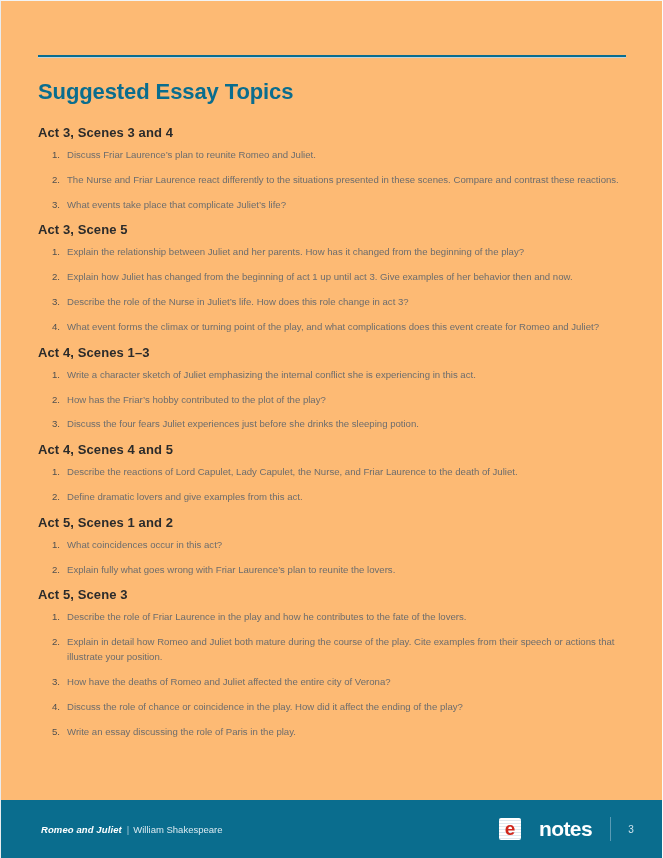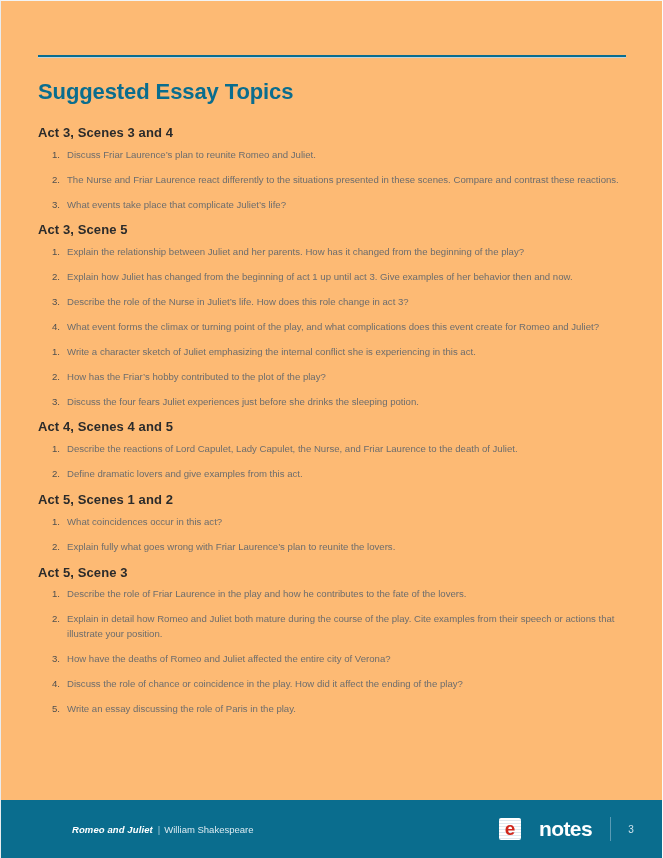--- a/index.html
+++ b/index.html
@@ -136,21 +136,20 @@
     transform: translateY(-50%);
     font-size: 9.5px;
     color: #ffffff;
     white-space: nowrap;
   }
   .footer-work {
     font-weight: bold;
     font-style: italic;
     color: #ffffff;
     letter-spacing: 0.1px;
-    margin-left: 31px;
   }
   .footer-sep {
     color: #9ec6d6;
     padding: 0 4px 0 5px;
   }
   .footer-author {
     color: #dbeaf1;
     font-weight: normal;
   }
 
@@ -253,20 +252,21 @@
             <span class="q-num">3.</span>
             <span class="q-text">Describe the role of the Nurse in Juliet’s life. How does this role change in act 3?</span>
           </li>
           <li class="q-item">
             <span class="q-num">4.</span>
             <span class="q-text">What event forms the climax or turning point of the play, and what complications does this event create for Romeo and Juliet?</span>
           </li>
         </ul>
       </div>
       <div class="section">
+        <div class="section-heading">Act 4, Scenes 1–3</div>
         <ul class="q-list">
           <li class="q-item">
             <span class="q-num">1.</span>
             <span class="q-text">Write a character sketch of Juliet emphasizing the internal conflict she is experiencing in this act.</span>
           </li>
           <li class="q-item">
             <span class="q-num">2.</span>
             <span class="q-text">How has the Friar’s hobby contributed to the plot of the play?</span>
           </li>
           <li class="q-item">

